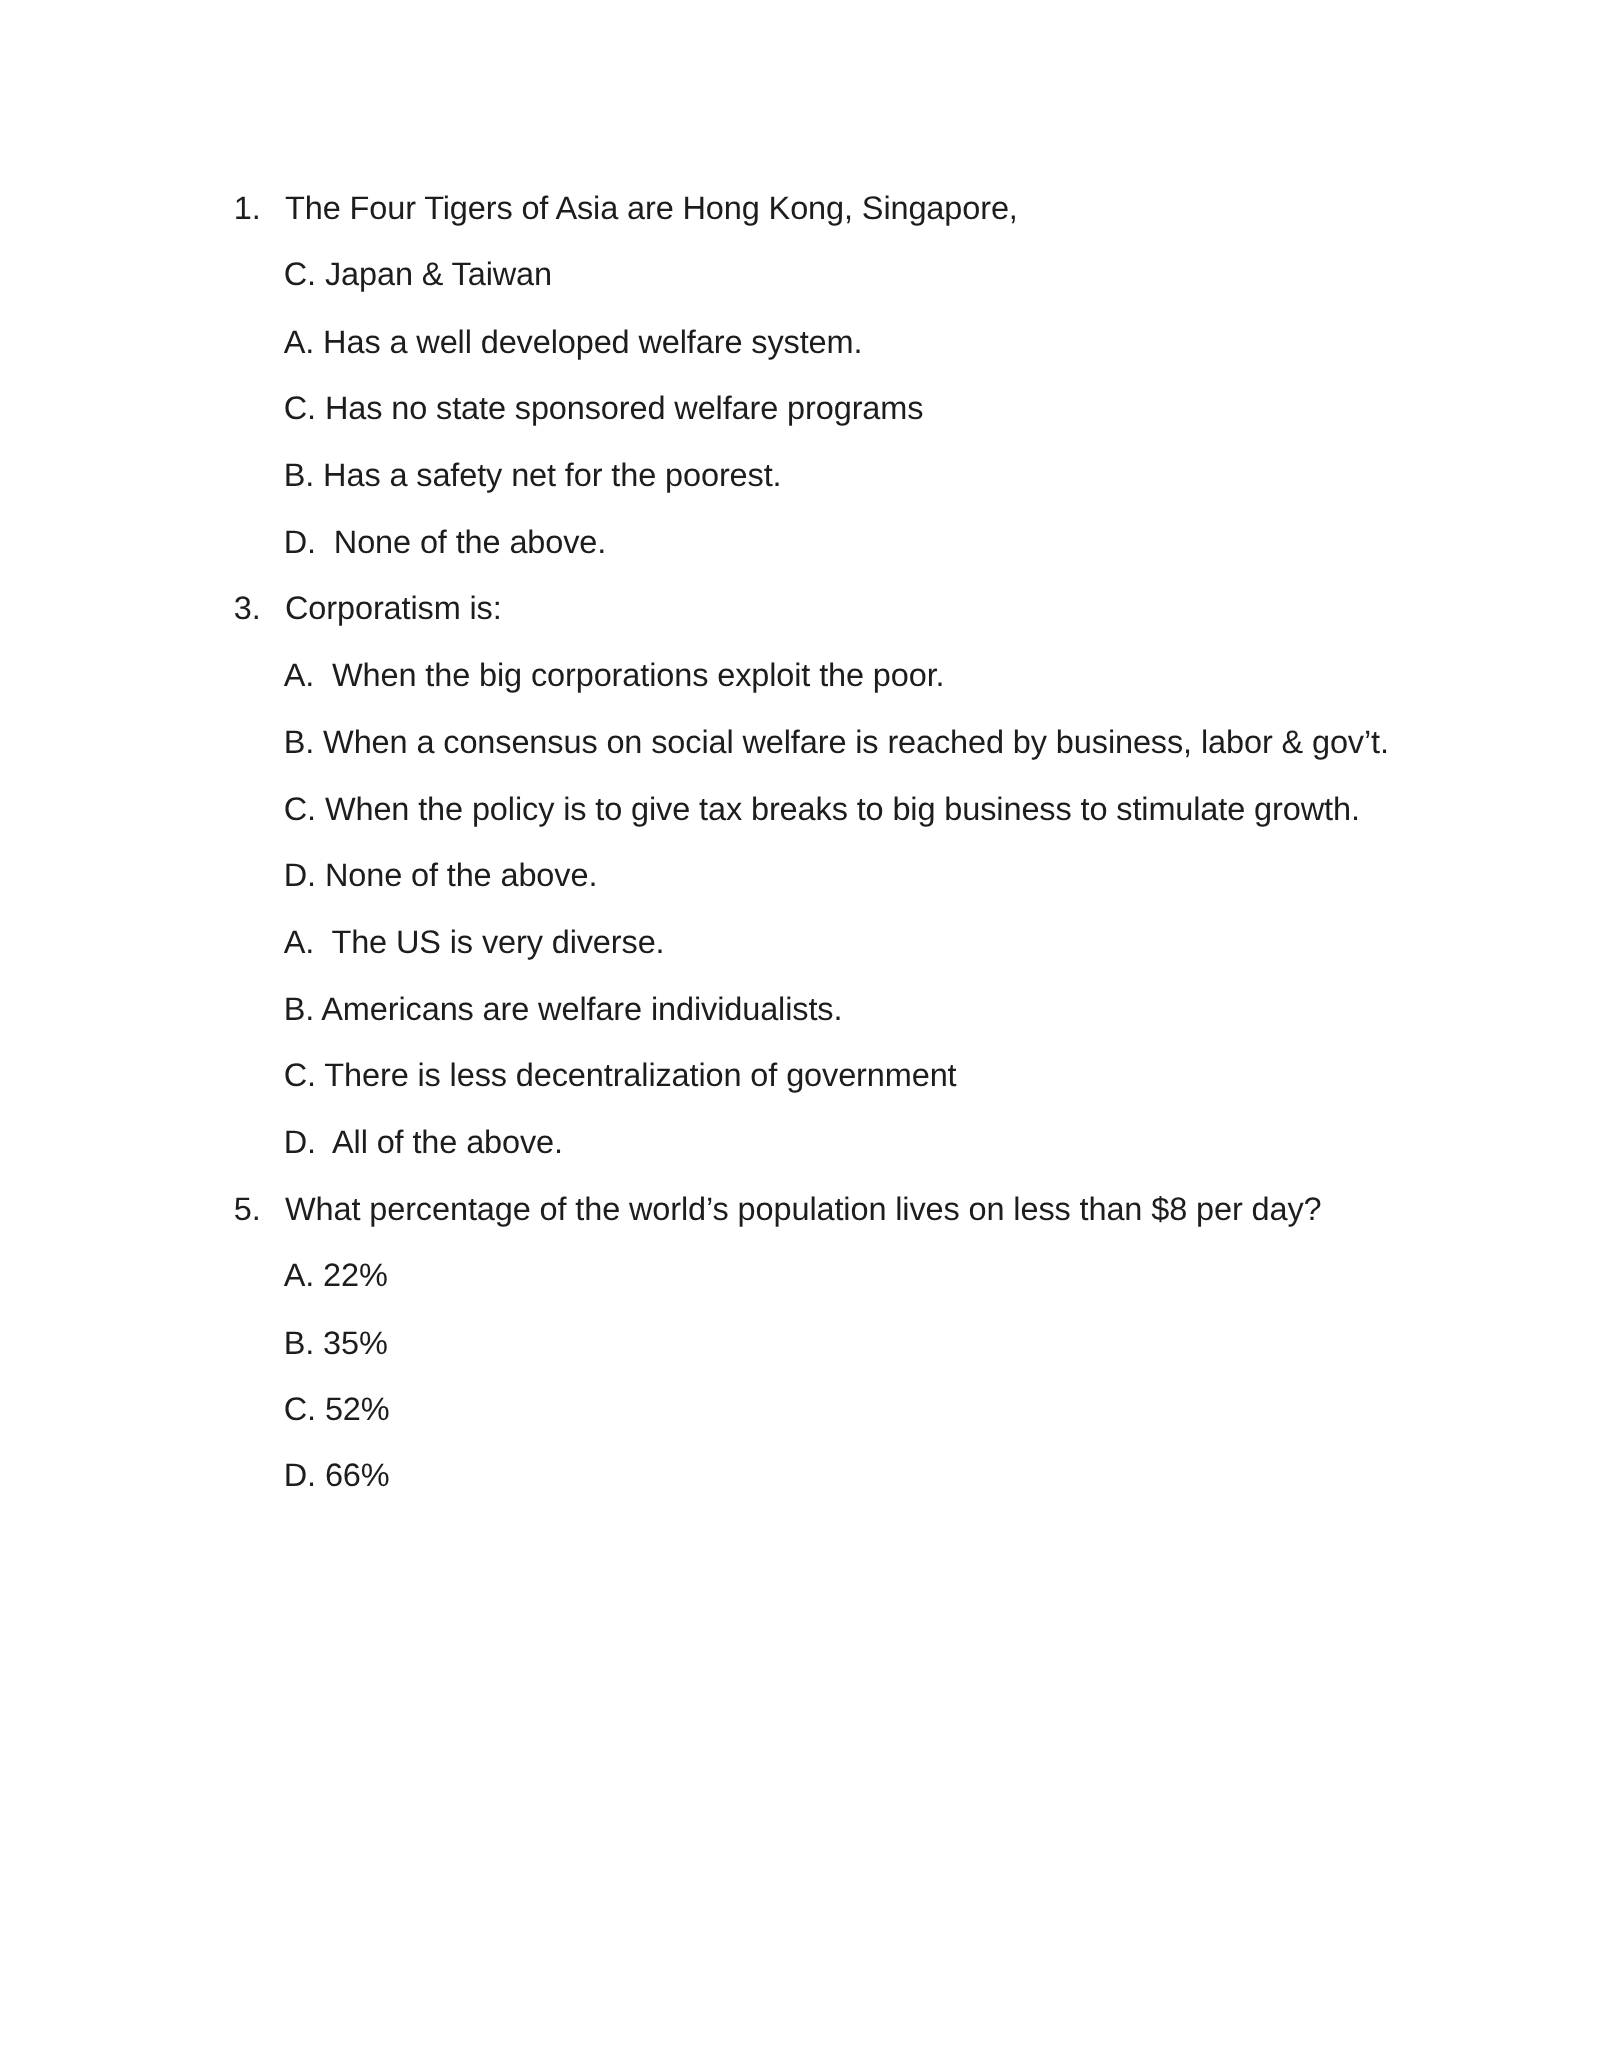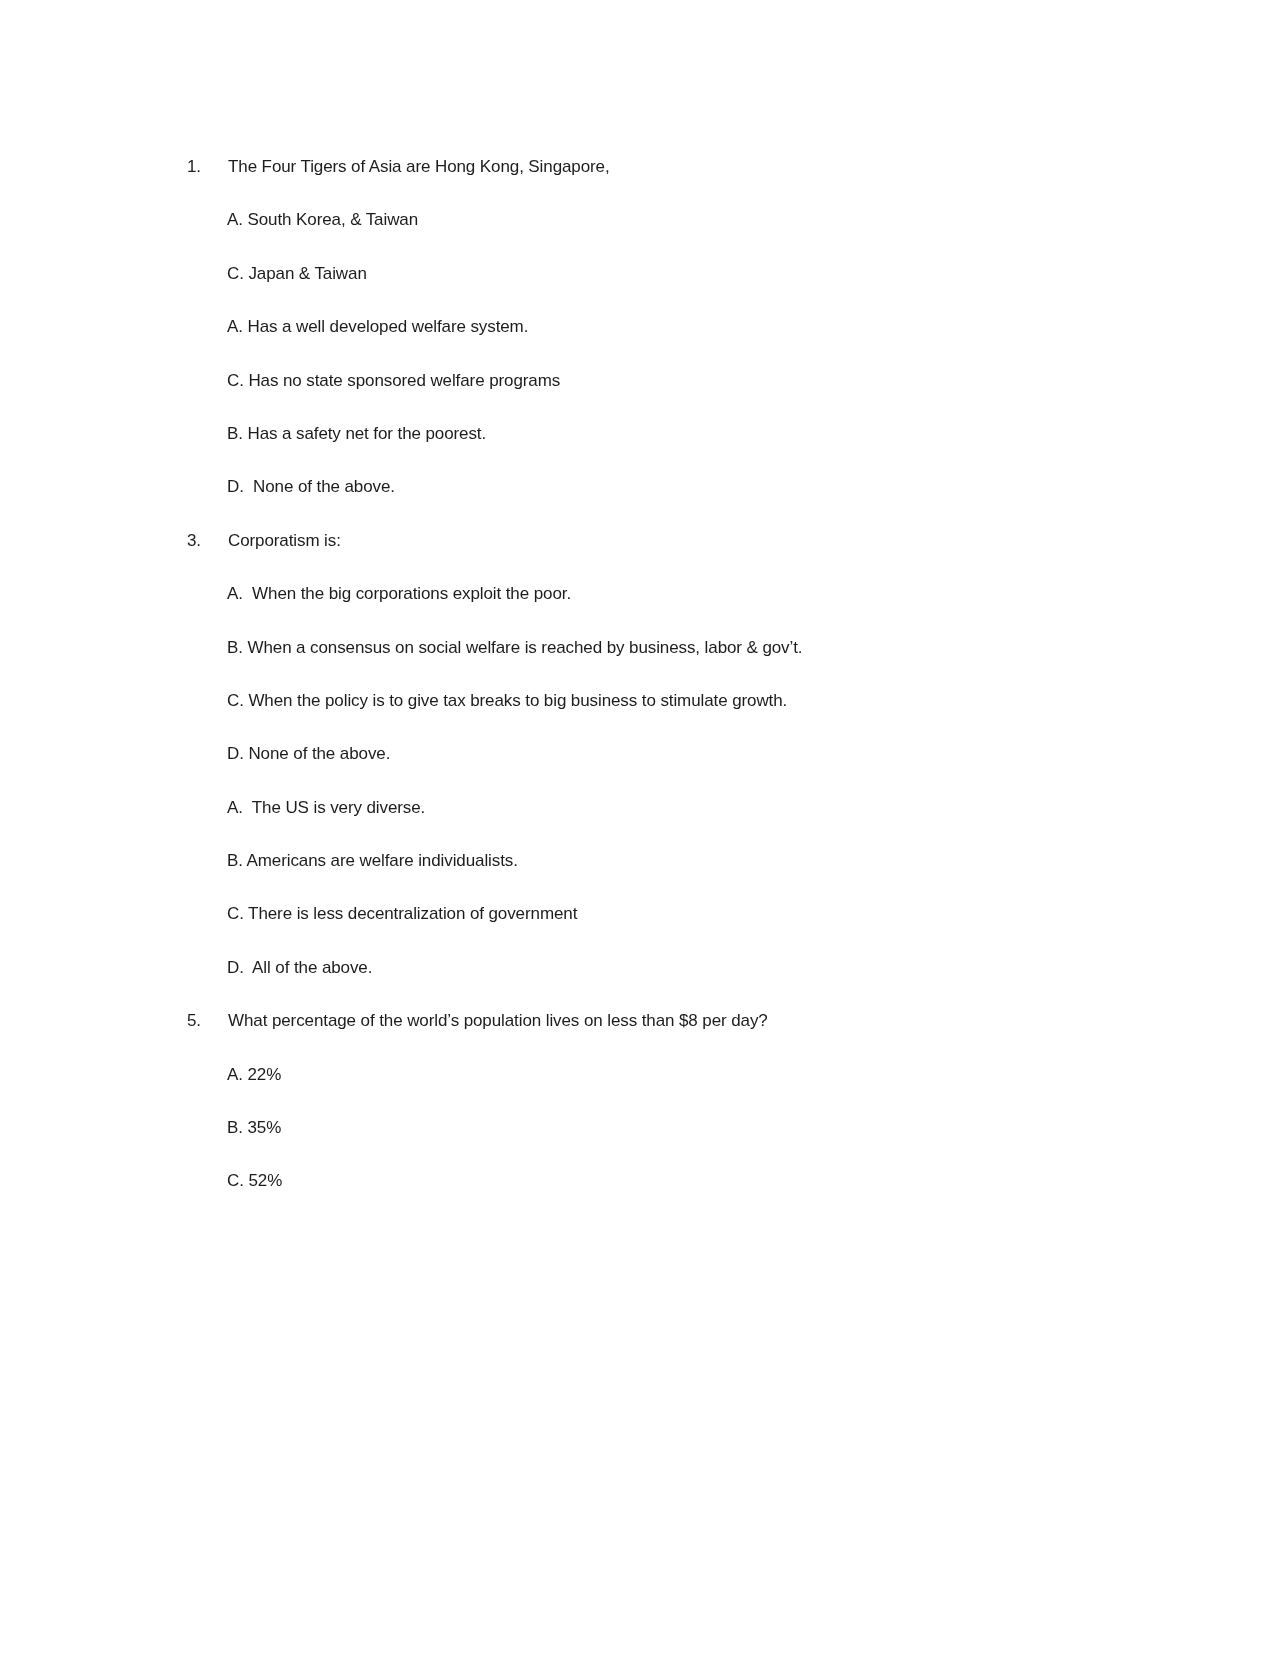--- a/index.html
+++ b/index.html
@@ -4,21 +4,21 @@
 <style>
   * { margin:0; padding:0; box-sizing:border-box; }
   html, body { background:#ffffff; }
   .page {
     position:relative;
     width:1280px;
     height:1656px;
     background:#ffffff;
     overflow:hidden;
     font-family:"Liberation Sans", sans-serif;
-    font-size:17px;
+    font-size:26px;
     color:#1d1d1d;
     letter-spacing:-0.1px;
   }
   .doc { padding-top:140px; }
   .line {
     height:53.4px;
     line-height:53.4px;
     white-space:pre;          
   }
   .q   { padding-left:187px; }
@@ -27,21 +27,20 @@
   .q4 .num { display:inline-block; width:24px; }
   .opt { padding-left:227px; }
 </style>
 </head>
 <body>
 
 <div class="page" style="background: rgb(255, 255, 255); color: rgb(29, 29, 29);">
   <div class="doc">
 
     <div class="line q"><span class="num">1.</span><span>The Four Tigers of Asia are Hong Kong, Singapore,</span></div>
-    <div class="line opt">A. South Korea, &amp; Taiwan</div>
     <div class="line opt">C. Japan &amp; Taiwan</div>
 
     <div class="line opt">A. Has a well developed welfare system.</div>
     <div class="line opt">C. Has no state sponsored welfare programs</div>
     <div class="line opt">B. Has a safety net for the poorest.</div>
     <div class="line opt">D.  None of the above.</div>
 
     <div class="line q"><span class="num">3.</span><span>Corporatism is:</span></div>
     <div class="line opt">A.  When the big corporations exploit the poor.</div>
     <div class="line opt">B. When a consensus on social welfare is reached by business, labor &amp; gov’t.</div>
@@ -50,15 +49,16 @@
 
     <div class="line opt">A.  The US is very diverse.</div>
     <div class="line opt">B. Americans are welfare individualists.</div>
     <div class="line opt">C. There is less decentralization of government</div>
     <div class="line opt">D.  All of the above.</div>
 
     <div class="line q"><span class="num">5.</span><span>What percentage of the world’s population lives on less than $8 per day?</span></div>
     <div class="line opt">A. 22%</div>
     <div class="line opt">B. 35%</div>
     <div class="line opt">C. 52%</div>
+    <div class="line opt">D. 66%</div>
 
   </div>
 </div>
 
 </body></html>

